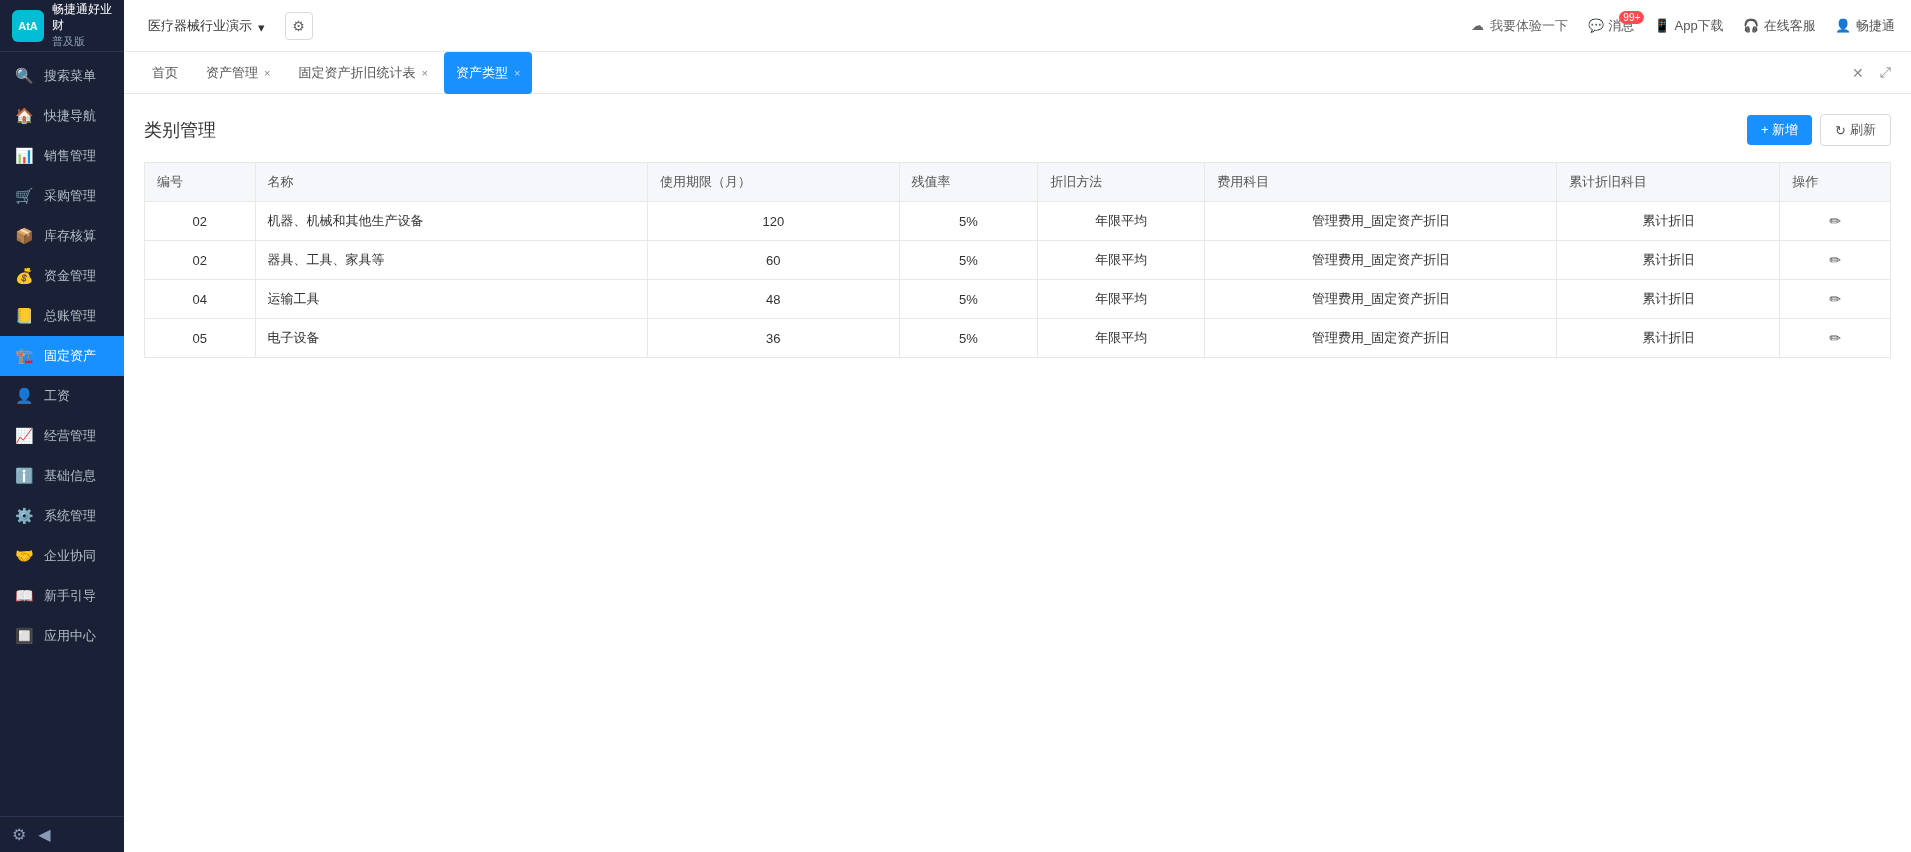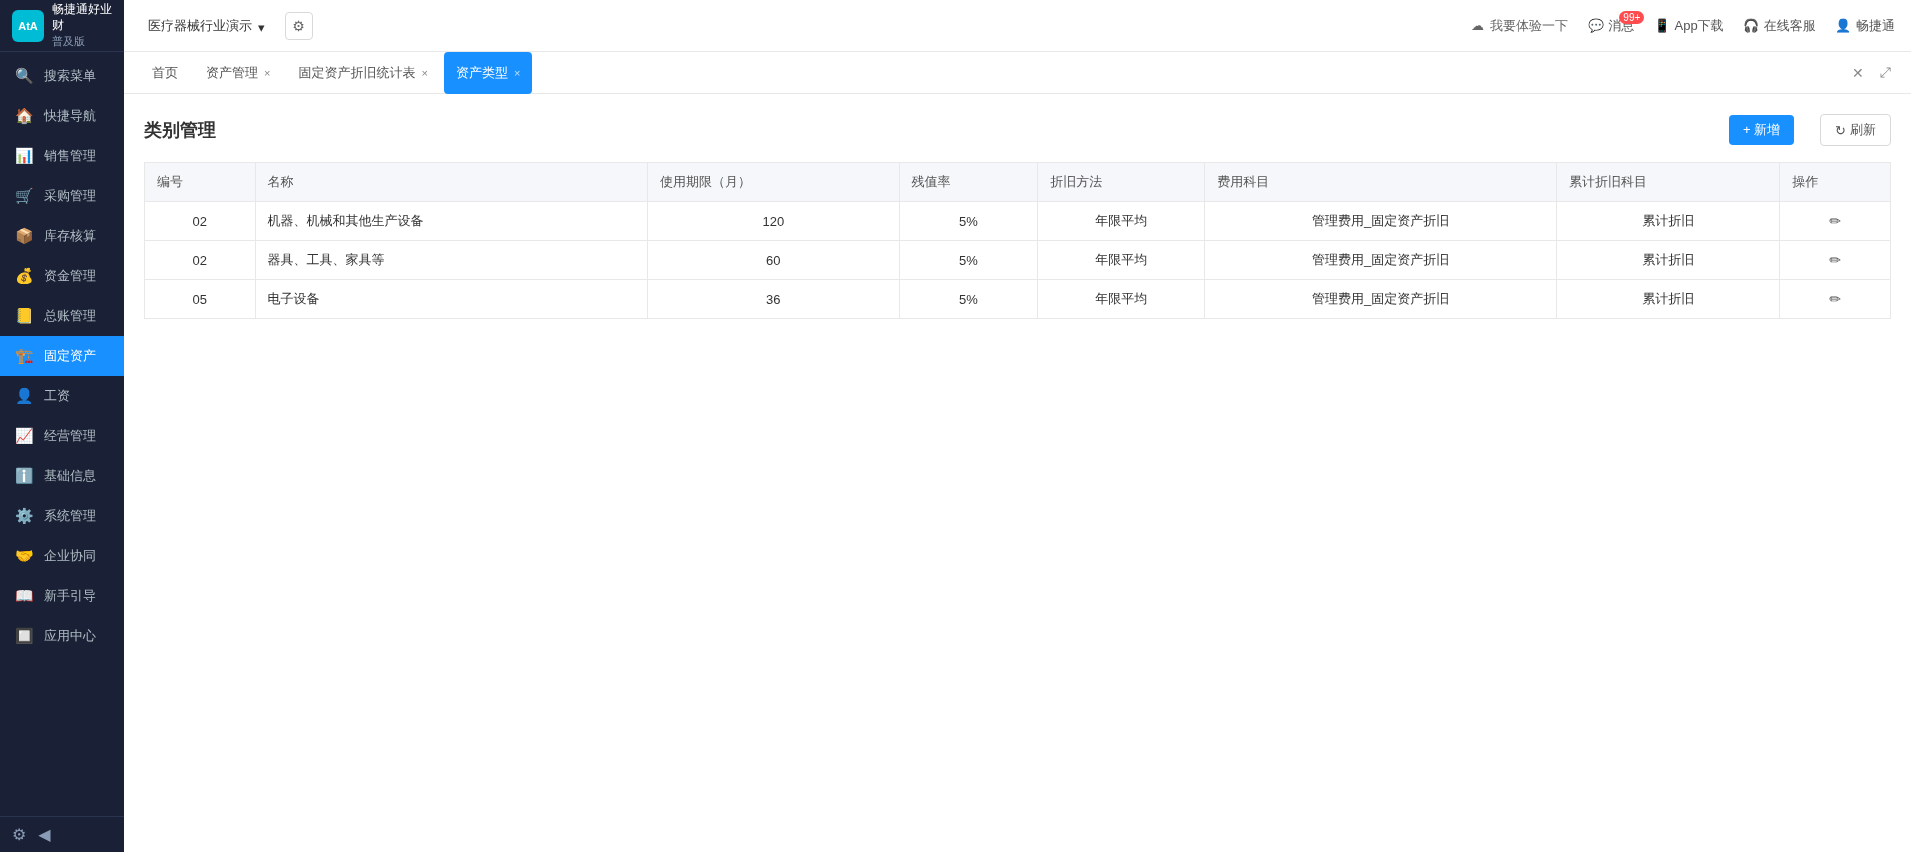--- a/index.html
+++ b/index.html
@@ -165,25 +165,25 @@
 
     
     .page-header {
       display: flex;
       align-items: center;
       justify-content: space-between;
       margin-bottom: 16px;
     }
     .page-title {
       font-size: 18px;
-      font-weight: 700;
+      font-weight: 400;
       color: #333;
     }
     .page-actions {
-      display: flex; gap: 26px; align-items: center;
+      display: flex; gap: 8px; align-items: center;
     }
     .btn-primary {
       background: #1890ff;
       color: #fff;
       border: none;
       padding: 6px 14px;
       border-radius: 4px;
       cursor: pointer;
       font-size: 13px;
       display: flex; align-items: center; gap: 4px;
@@ -419,20 +419,32 @@
       <td>60</td>
       <td>5%</td>
       <td>年限平均</td>
       <td>管理费用_固定资产折旧</td>
       <td class="td-blue">累计折旧</td>
       <td>
         <span class="edit-icon">✏</span>
       </td>
     </tr>
           <tr>
+      <td class="td-blue">04</td>
+      <td class="td-name">运输工具</td>
+      <td>48</td>
+      <td>5%</td>
+      <td>年限平均</td>
+      <td>管理费用_固定资产折旧</td>
+      <td class="td-blue">累计折旧</td>
+      <td>
+        <span class="edit-icon">✏</span>
+      </td>
+    </tr>
+          <tr>
       <td class="td-blue">05</td>
       <td class="td-name">电子设备</td>
       <td>36</td>
       <td>5%</td>
       <td>年限平均</td>
       <td>管理费用_固定资产折旧</td>
       <td class="td-blue">累计折旧</td>
       <td>
         <span class="edit-icon">✏</span>
       </td>

